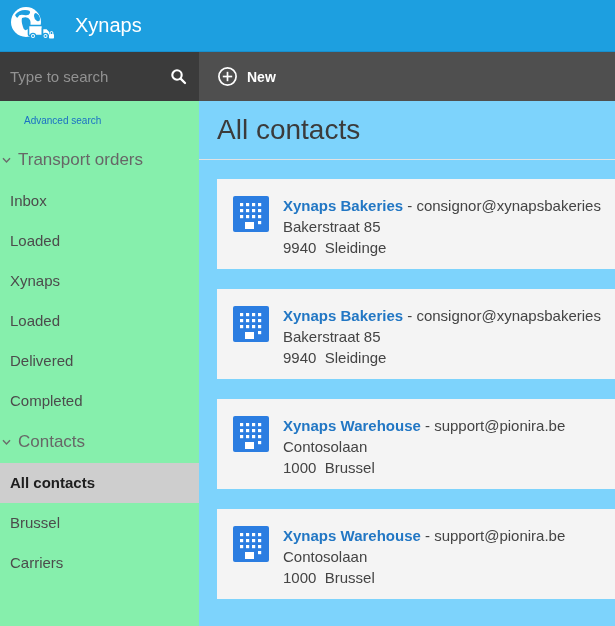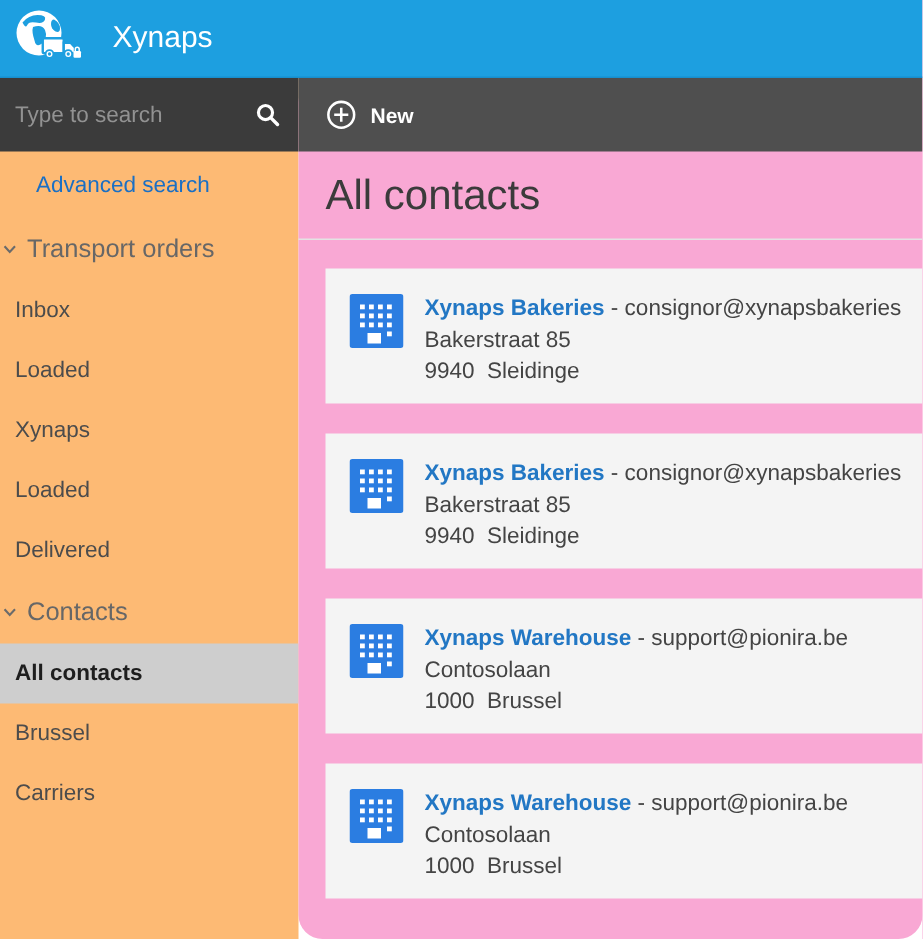--- a/index.html
+++ b/index.html
@@ -16,51 +16,51 @@
     position:absolute; top:0; left:0; right:0; height:52px;
     background:#1d9fe0; border-bottom:1px solid #178fce;
     display:flex; align-items:center;
   }
   .logo { margin-left:9px; width:46px; height:42px; flex:0 0 auto; }
   .app-title { color:#fff; font-size:20px; margin-left:20px; font-weight:400; }
 
   
   .sidebar {
     position:absolute; top:52px; left:0; width:199px; bottom:0;
-    background:#fdba74;
+    background:#86efac;
   }
   .searchbar {
     height:49px; background:#3b3b3b;
     display:flex; align-items:center; padding:0 12px 0 10px;
   }
   .searchbar input {
     flex:1; min-width:0; background:transparent; border:none; outline:none;
     color:#ddd; font-size:15px; font-family:inherit;
   }
   .searchbar input::placeholder { color:#929292; }
   .search-glyph { flex:0 0 auto; display:flex; cursor:pointer; }
 
   .adv-link {
     display:block; padding:14px 0 13px 24px;
-    color:#1a6fc4; font-size:15px; cursor:pointer;
+    color:#1a6fc4; font-size:10px; cursor:pointer;
   }
   .section-h {
     display:flex; align-items:center; height:42px; padding-left:1px;
     color:#676767; font-size:17px; cursor:pointer;
   }
   .chev { display:flex; margin-right:6px; }
   .nav-item {
     height:40px; line-height:40px; padding-left:10px;
     font-size:15px; color:#4c4c4c; cursor:pointer;
     white-space:nowrap; overflow:hidden;
   }
   .nav-item.selected { background:#cecece; font-weight:bold; color:#1e1e1e; }
 
   
-  .main { position:absolute; top:52px; left:199px; right:0; bottom:0; background:#f9a8d4;border-radius:16px; }
+  .main { position:absolute; top:52px; left:199px; right:0; bottom:0; background:#7dd3fc; }
   .actionbar {
     height:49px; background:#4f4f4f;
     display:flex; align-items:center; padding-left:18px;
   }
   .new-btn { display:flex; align-items:center; cursor:pointer; }
   .new-btn .lbl { color:#fff; font-size:14px; font-weight:bold; margin-left:9px; }
 
   .title-row { border-bottom:1px solid #e3e3e3; }
   .page-title { font-size:28px; font-weight:300; color:#3b3b3b; padding:13px 0 13px 18px; }
 
@@ -123,20 +123,21 @@
       </span>
       <span>Transport orders</span>
     </div>
     <div>
 
     <div class="nav-item">Inbox</div>
         <div class="nav-item">Loaded</div>
         <div class="nav-item">Xynaps</div>
         <div class="nav-item">Loaded</div>
         <div class="nav-item">Delivered</div>
+        <div class="nav-item">Completed</div>
       </div>
 
     <div class="section-h">
       <span class="chev">
         <svg width="11" height="11" viewBox="0 0 11 11">
           <polyline points="2,3.2 5.5,7 9,3.2" fill="none" stroke="#6b6b6b" stroke-width="1.4"></polyline>
         </svg>
       </span>
       <span>Contacts</span>
     </div>

